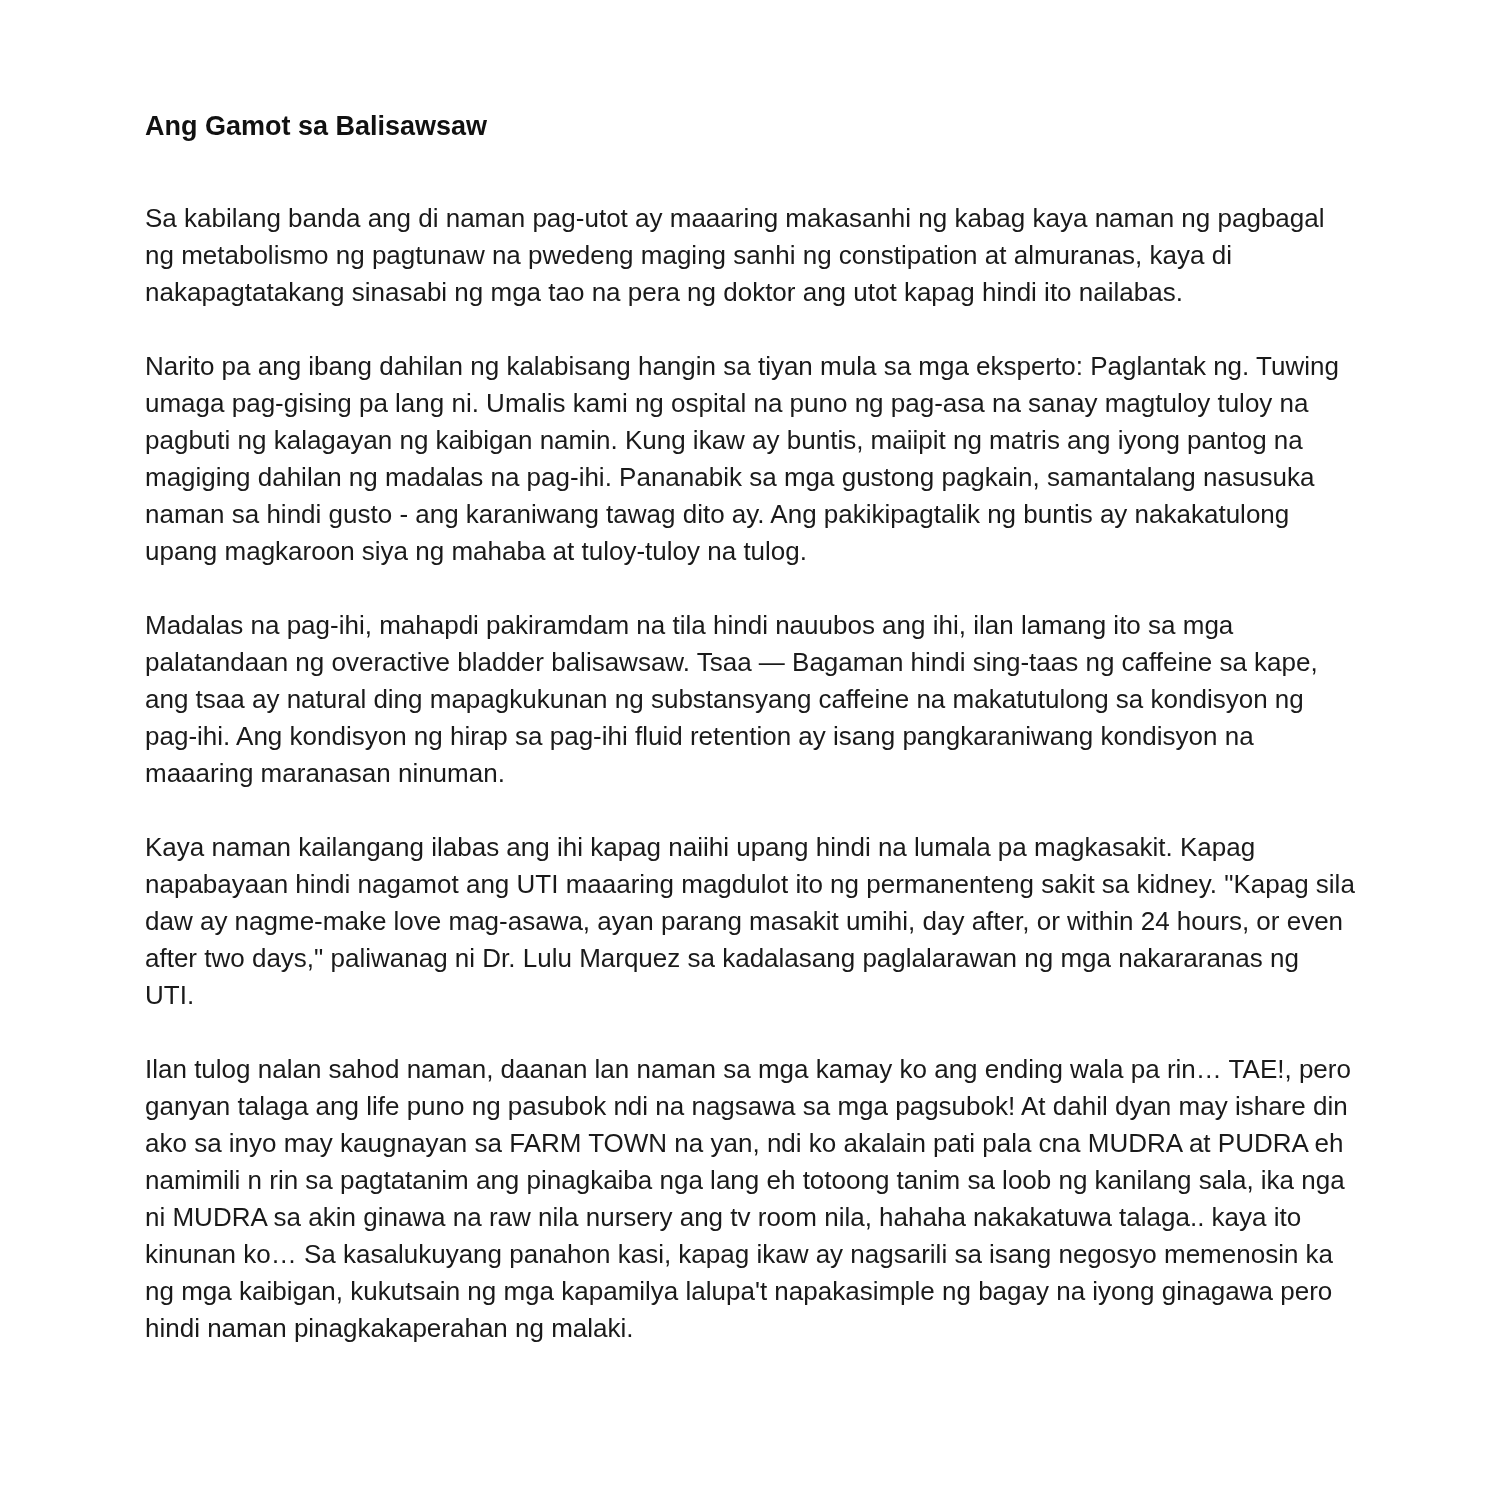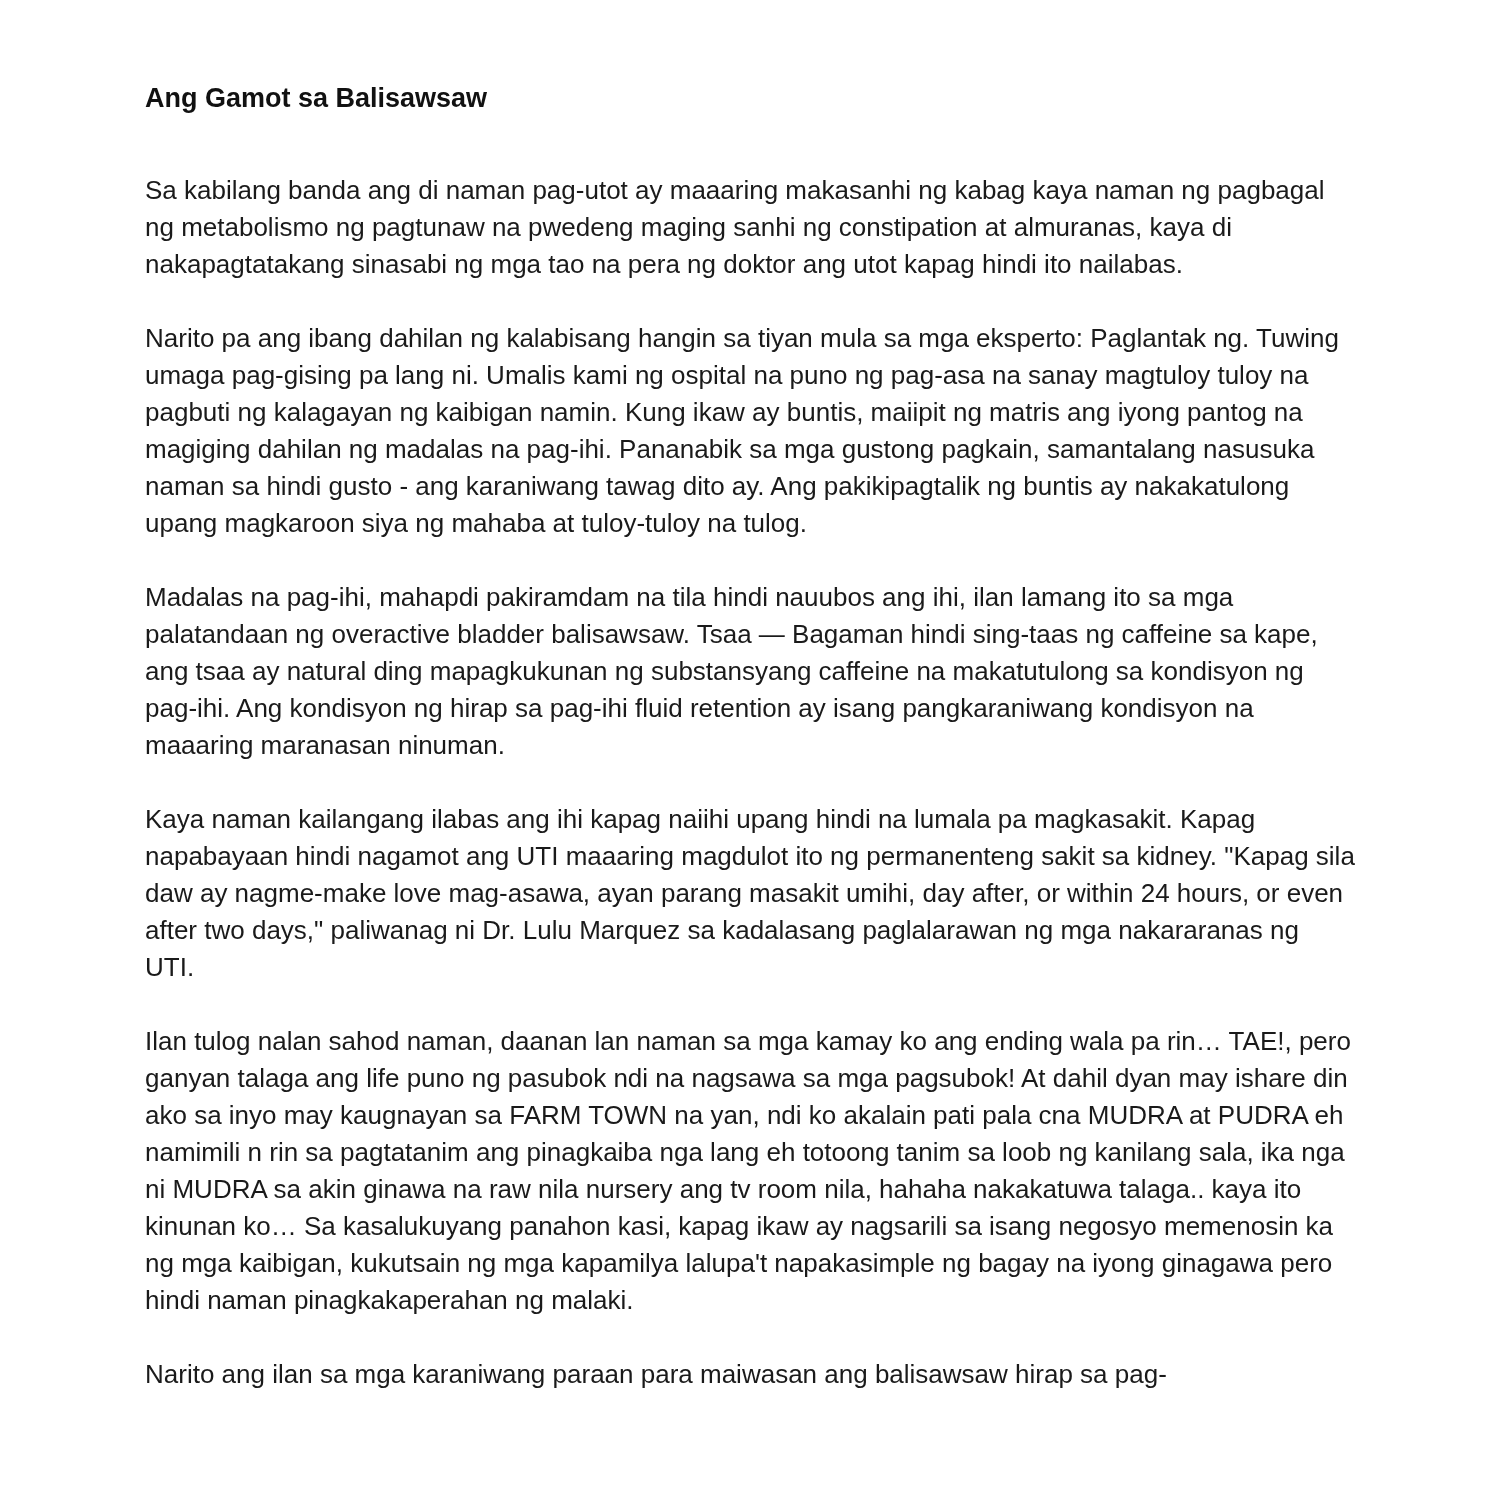--- a/index.html
+++ b/index.html
@@ -11,21 +11,21 @@
     width: 1500px;
     height: 1500px;
     overflow: hidden;
     font-family: "Liberation Sans", "DejaVu Sans", sans-serif;
     color: #1a1a1a;
   }
   .page {
     box-sizing: border-box;
     width: 1500px;
     height: 1500px;
-    padding: 82px 145px 0 145px;
+    padding: 110px 145px 0 145px;
     background: #ffffff;
     overflow: hidden;
   }
   .doc-title {
     font-size: 27px;
     font-weight: bold;
     margin: 0 0 58px 0;
     line-height: 1.2;
     color: #111111;
   }
@@ -46,14 +46,13 @@
   <p class="para">Sa kabilang banda ang di naman pag-utot ay maaaring makasanhi ng kabag kaya naman ng pagbagal ng metabolismo ng pagtunaw na pwedeng maging sanhi ng constipation at almuranas, kaya di nakapagtatakang sinasabi ng mga tao na pera ng doktor ang utot kapag hindi ito nailabas.</p>
 
   <p class="para">Narito pa ang ibang dahilan ng kalabisang hangin sa tiyan mula sa mga eksperto: Paglantak ng. Tuwing umaga pag-gising pa lang ni. Umalis kami ng ospital na puno ng pag-asa na sanay magtuloy tuloy na pagbuti ng kalagayan ng kaibigan namin. Kung ikaw ay buntis, maiipit ng matris ang iyong pantog na magiging dahilan ng madalas na pag-ihi. Pananabik sa mga gustong pagkain, samantalang nasusuka naman sa hindi gusto - ang karaniwang tawag dito ay. Ang pakikipagtalik ng buntis ay nakakatulong upang magkaroon siya ng mahaba at tuloy-tuloy na tulog.</p>
 
   <p class="para">Madalas na pag-ihi, mahapdi pakiramdam na tila hindi nauubos ang ihi, ilan lamang ito sa mga palatandaan ng overactive bladder balisawsaw. Tsaa — Bagaman hindi sing-taas ng caffeine sa kape, ang tsaa ay natural ding mapagkukunan ng substansyang caffeine na makatutulong sa kondisyon ng pag-ihi. Ang kondisyon ng hirap sa pag-ihi fluid retention ay isang pangkaraniwang kondisyon na maaaring maranasan ninuman.</p>
 
   <p class="para">Kaya naman kailangang ilabas ang ihi kapag naiihi upang hindi na lumala pa magkasakit. Kapag napabayaan hindi nagamot ang UTI maaaring magdulot ito ng permanenteng sakit sa kidney. "Kapag sila daw ay nagme-make love mag-asawa, ayan parang masakit umihi, day after, or within 24 hours, or even after two days," paliwanag ni Dr. Lulu Marquez sa kadalasang paglalarawan ng mga nakararanas ng UTI.</p>
 
   <p class="para">Ilan tulog nalan sahod naman, daanan lan naman sa mga kamay ko ang ending wala pa rin… TAE!, pero ganyan talaga ang life puno ng pasubok ndi na nagsawa sa mga pagsubok! At dahil dyan may ishare din ako sa inyo may kaugnayan sa FARM TOWN na yan, ndi ko akalain pati pala cna MUDRA at PUDRA eh namimili n rin sa pagtatanim ang pinagkaiba nga lang eh totoong tanim sa loob ng kanilang sala, ika nga ni MUDRA sa akin ginawa na raw nila nursery ang tv room nila, hahaha nakakatuwa talaga.. kaya ito kinunan ko… Sa kasalukuyang panahon kasi, kapag ikaw ay nagsarili sa isang negosyo memenosin ka ng mga kaibigan, kukutsain ng mga kapamilya lalupa't napakasimple ng bagay na iyong ginagawa pero hindi naman pinagkakaperahan ng malaki.</p>
 
-  <p class="para">Narito ang ilan sa mga karaniwang paraan para maiwasan ang balisawsaw hirap sa pag-</p>
 </div>
 
 </body></html>

